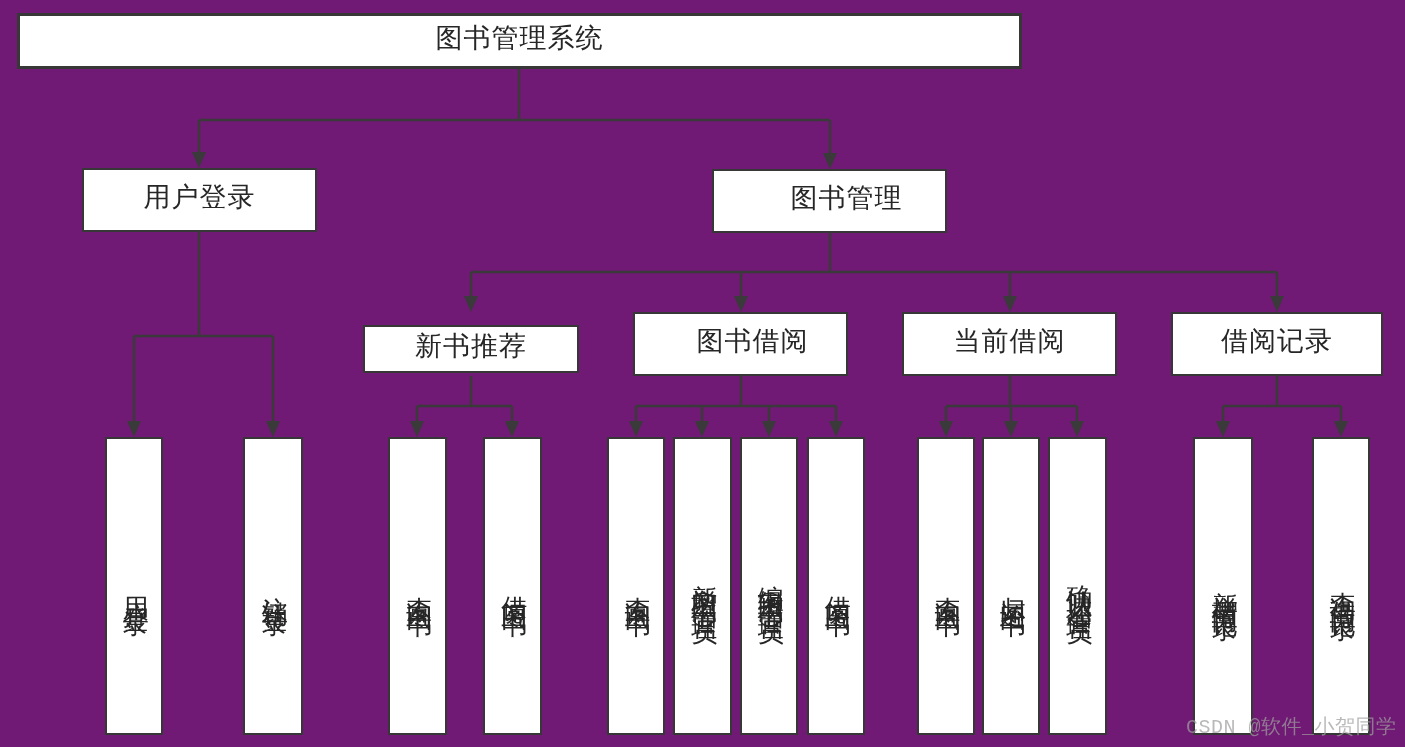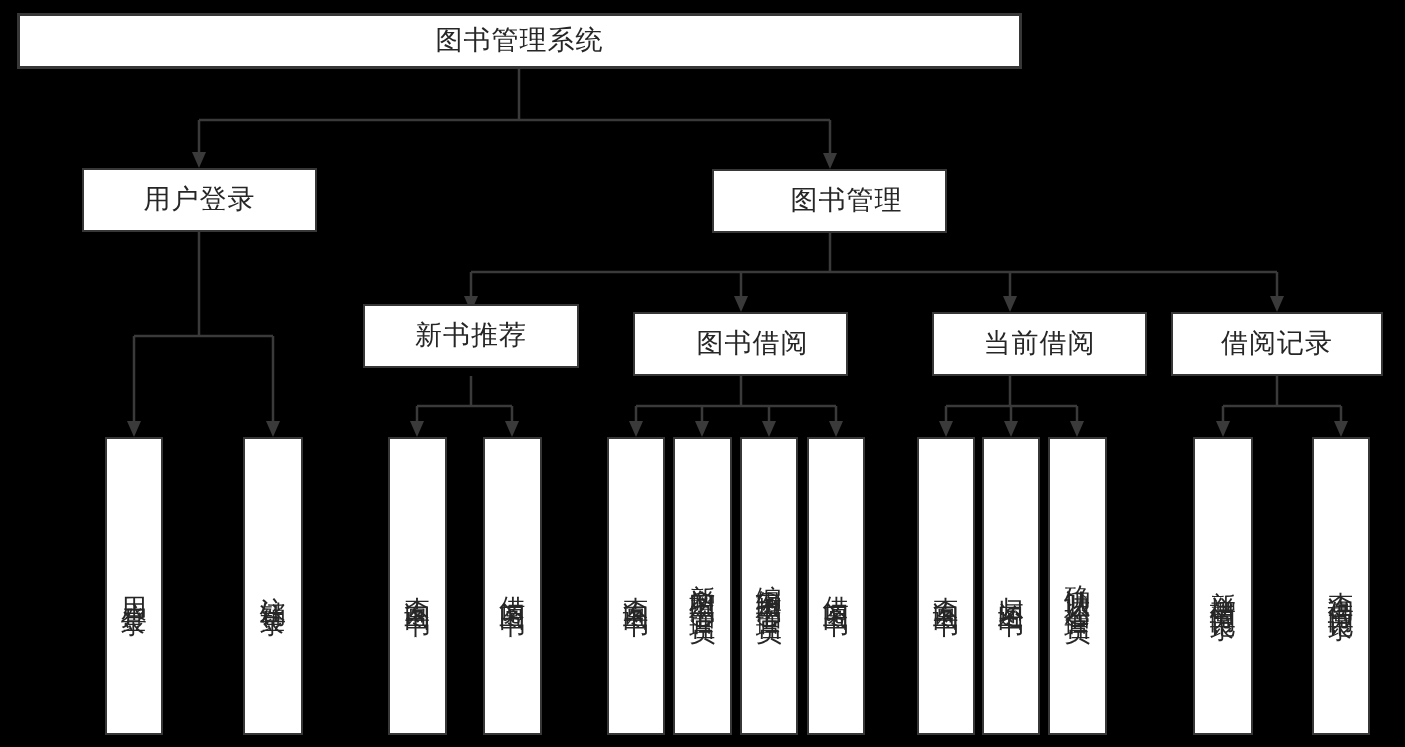--- a/index.html
+++ b/index.html
@@ -1,21 +1,21 @@
 <!DOCTYPE html>
 <html><head>
 <meta charset="utf-8">
 <style>
   html, body { margin: 0; padding: 0; background: #ffffff; }
   .canvas {
     position: relative;
     width: 1405px;
     height: 747px;
-    background: #000000;
-    font-family: Liberation Sans, sans-serif;
+    background: #701a75;
+    font-family: Liberation Mono, monospace;
     overflow: hidden;
   }
   svg.connectors {
     position: absolute;
     left: 0; top: 0;
     width: 1405px; height: 747px;
     z-index: 1;
   }
   .node {
     position: absolute;
@@ -91,37 +91,38 @@
       <polygon points="1216,421 1230,421 1223,437"></polygon>
       <polygon points="1334,421 1348,421 1341,437"></polygon>
     </g>
   </svg>
 
   <div class="node h root-box" style="left:17px; top:13px; width:1005px; height:56px;">图书管理系统</div>
 
   <div class="node h" style="left:82px; top:168px; width:235px; height:64px;">用户登录</div>
   <div class="node h" style="left:712px; top:169px; width:235px; height:64px;padding-left:34px;">图书管理</div>
 
-  <div class="node h" style="left:363px; top:304px; width:216px; height:64px;">新书推荐</div>
+  <div class="node h" style="left:363px; top:325px; width:216px; height:48px;">新书推荐</div>
   <div class="node h" style="left:633px; top:312px; width:215px; height:64px;padding-left:24px;">图书借阅</div>
-  <div class="node h" style="left:902px; top:312px; width:215px; height:64px;margin-left:30px;">当前借阅</div>
+  <div class="node h" style="left:902px; top:312px; width:215px; height:64px;">当前借阅</div>
   <div class="node h" style="left:1171px; top:312px; width:212px; height:64px;text-align:right;">借阅记录</div>
 
   <div class="node v" style="left:105px; top:437px; width:58px; height:298px;">用户登录</div>
   <div class="node v" style="left:243px; top:437px; width:60px; height:298px;">注销登录</div>
 
   <div class="node v" style="left:388px; top:437px; width:59px; height:298px;">查询图书</div>
   <div class="node v" style="left:483px; top:437px; width:59px; height:298px;">借阅图书</div>
 
   <div class="node v" style="left:607px; top:437px; width:58px; height:298px;">查询图书</div>
   <div class="node v" style="left:673px; top:437px; width:59px; height:298px;">新增图书（管理员）</div>
   <div class="node v" style="left:740px; top:437px; width:58px; height:298px;">编辑图书（管理员）</div>
   <div class="node v" style="left:807px; top:437px; width:58px; height:298px;">借阅图书</div>
 
   <div class="node v" style="left:917px; top:437px; width:58px; height:298px;">查询图书</div>
   <div class="node v" style="left:982px; top:437px; width:58px; height:298px;">归还图书</div>
   <div class="node v" style="left:1048px; top:437px; width:59px; height:298px;">确认归还（管理员）</div>
 
   <div class="node v" style="left:1193px; top:437px; width:60px; height:298px;">新增借阅记录</div>
   <div class="node v" style="left:1312px; top:437px; width:58px; height:298px;">查询借阅记录</div>
 
+  <div class="watermark">CSDN @软件_小贺同学</div>
 
 </div>
 
 </body></html>

